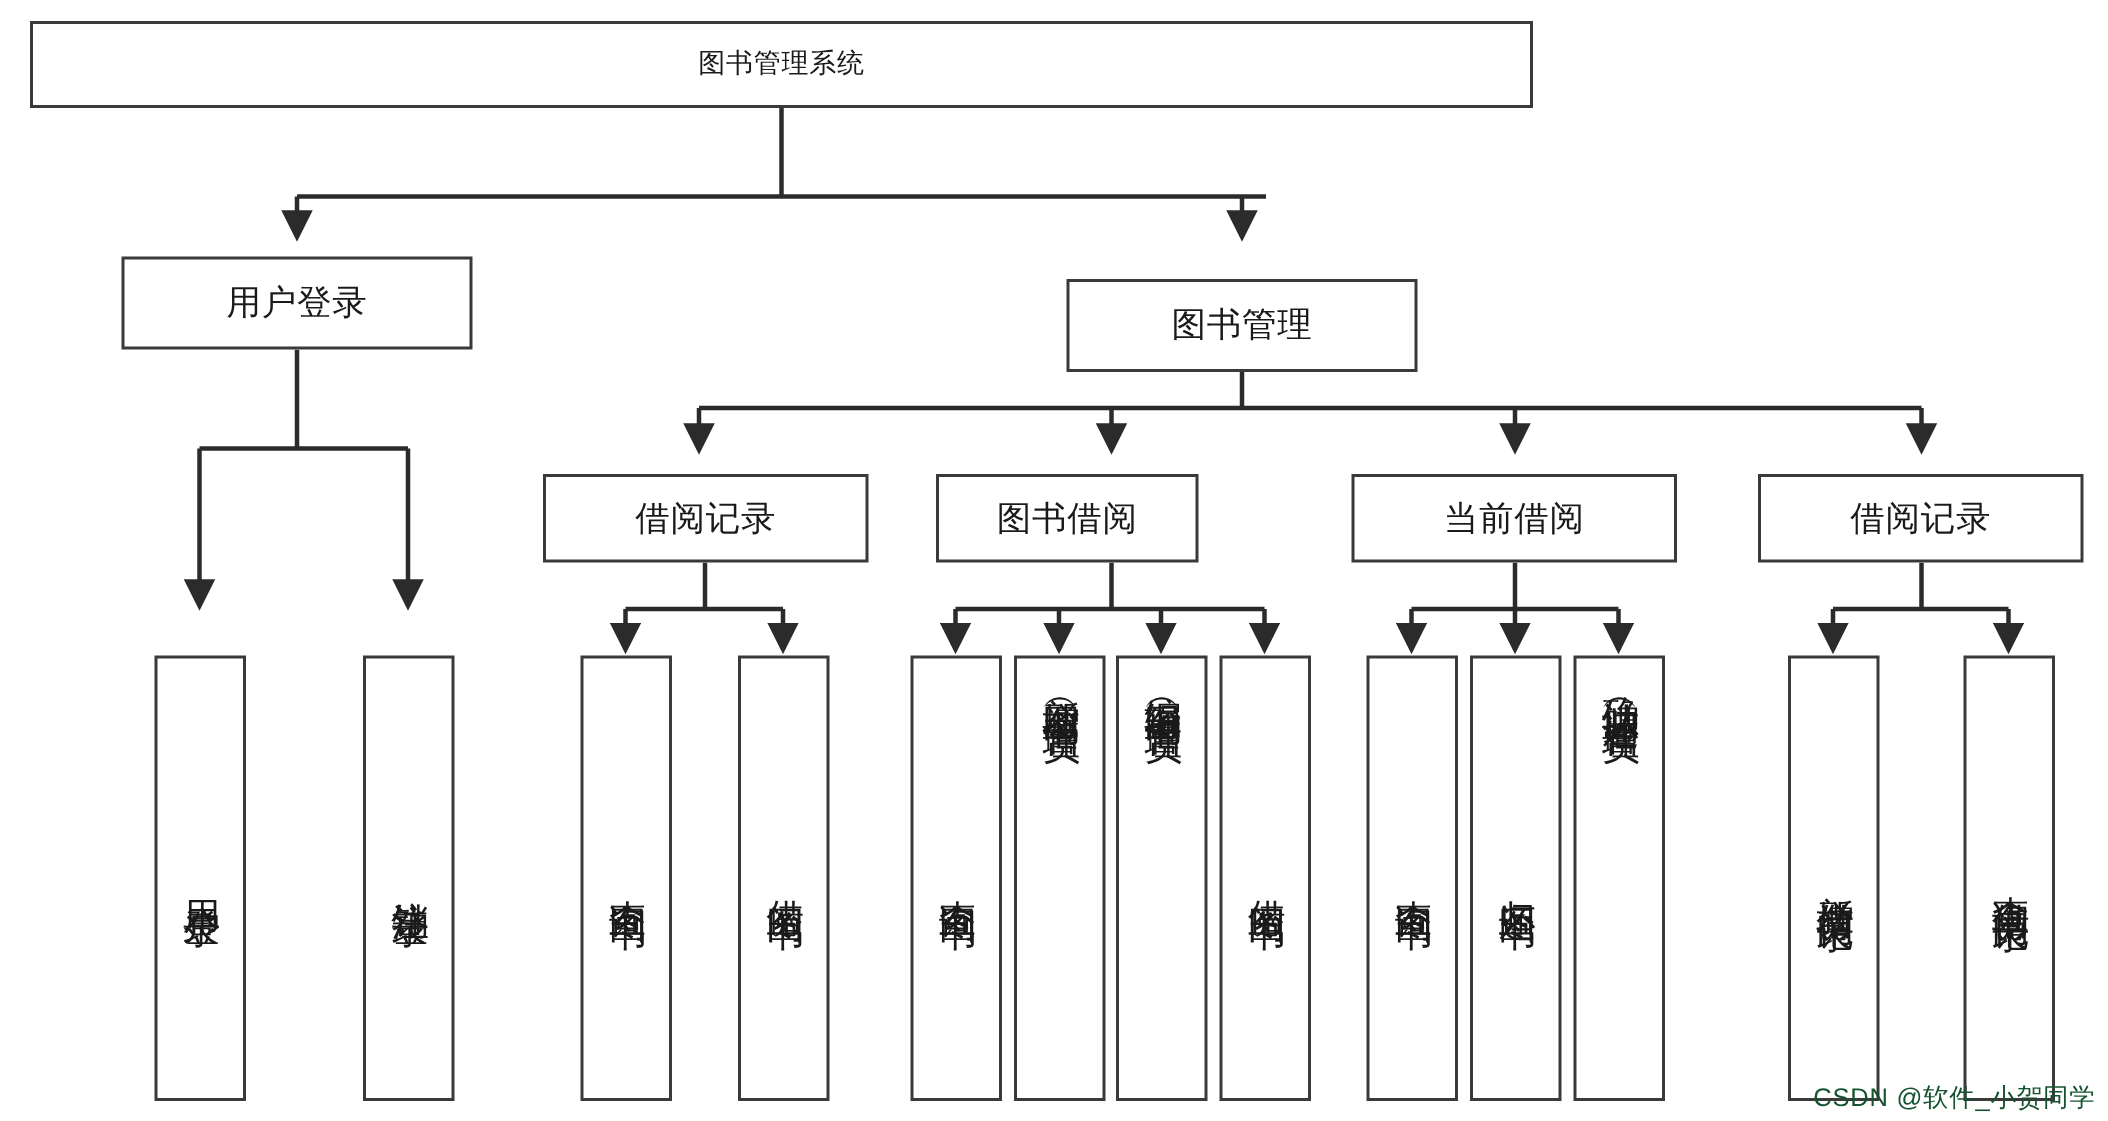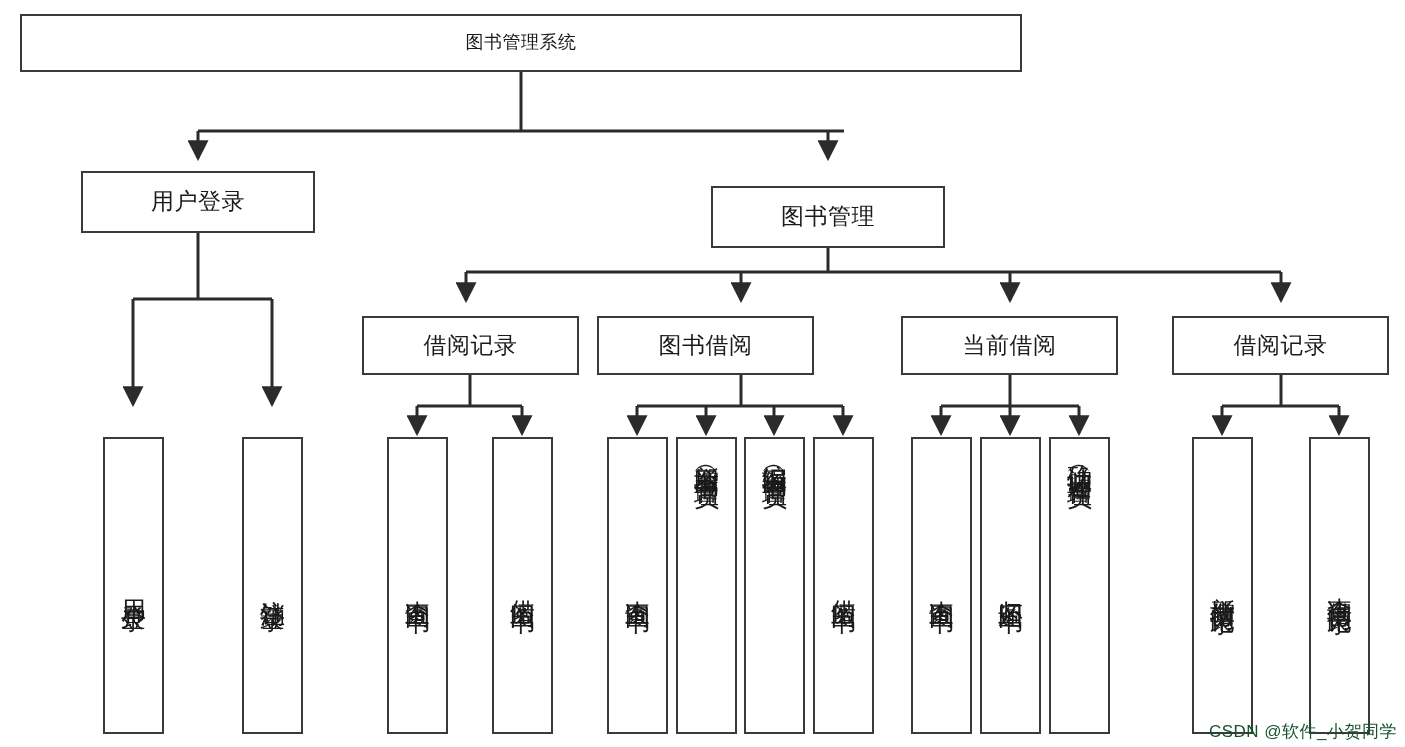--- a/index.html
+++ b/index.html
@@ -139,21 +139,21 @@
   <div class="node horiz" style="left:81px; top:171px; width:234px; height:62px;">
     <span class="label">用户登录</span>
   </div>
   <div class="node horiz" style="left:711px; top:186px; width:234px; height:62px;">
     <span class="label">图书管理</span>
   </div>
 
   <div class="node horiz" style="left:362px; top:316px; width:217px; height:59px;">
     <span class="label">借阅记录</span>
   </div>
-  <div class="node horiz" style="left:597px; top:316px; width:217px; height:59px;">
+  <div class="node horiz" style="left:624px; top:316px; width:175px; height:59px;">
     <span class="label">图书借阅</span>
   </div>
   <div class="node horiz" style="left:901px; top:316px; width:217px; height:59px;">
     <span class="label">当前借阅</span>
   </div>
   <div class="node horiz" style="left:1172px; top:316px; width:217px; height:59px;">
     <span class="label">借阅记录</span>
   </div>
 
   <div class="node vert mid" style="left:103px; top:437px; width:61px; height:297px;">

